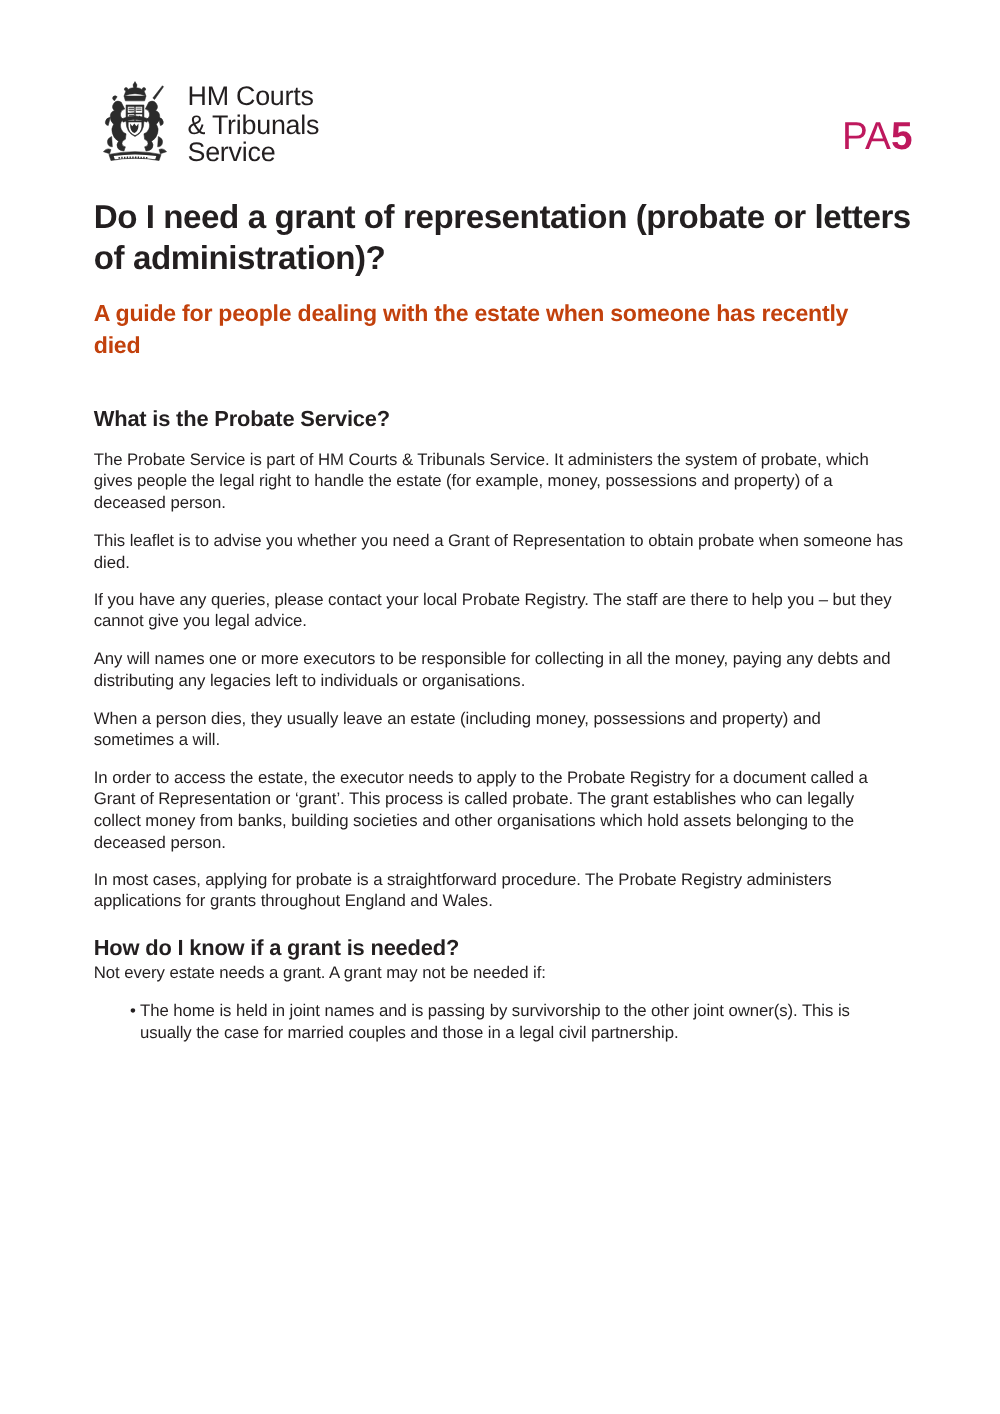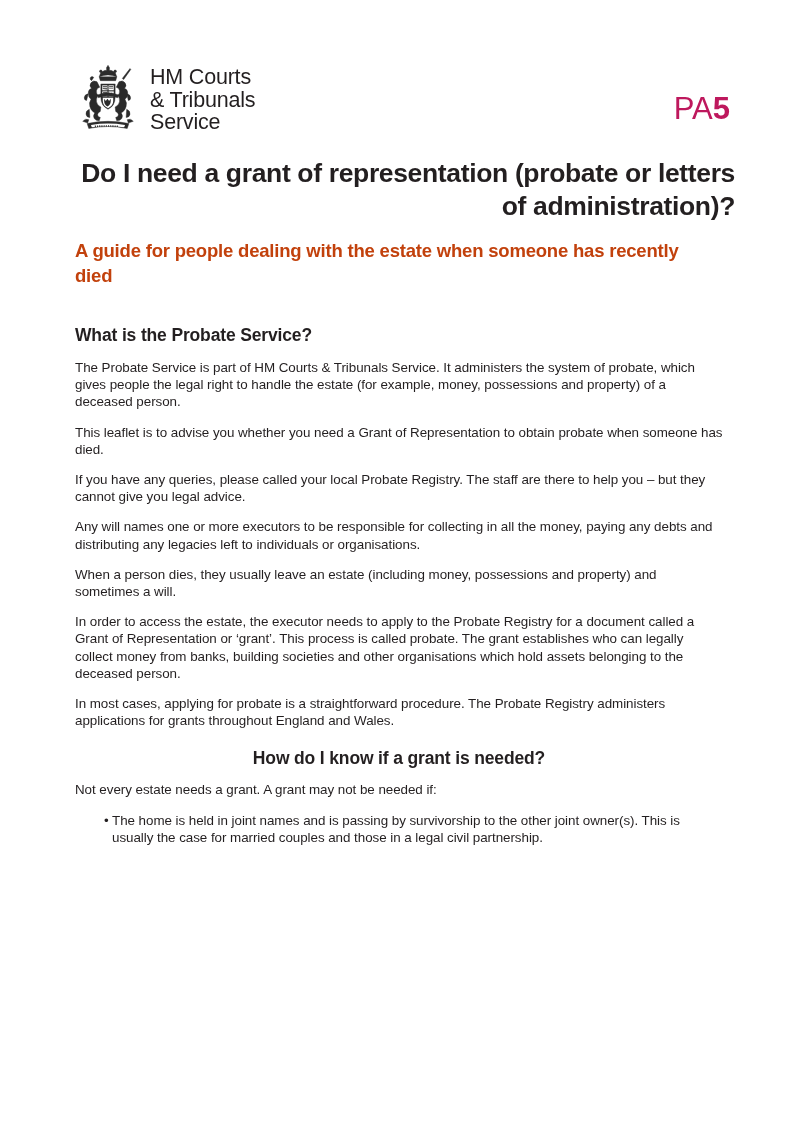--- a/index.html
+++ b/index.html
@@ -70,21 +70,20 @@
   .doc-title {
     position: absolute;
     left: 75px;
     top: 157px;
     width: 660px;
     font-size: 26.5px;
     line-height: 33px;
     font-weight: 700;
     letter-spacing: -0.35px;
     color: #231f20;
-    text-align: right;
   }
   .doc-subtitle {
     position: absolute;
     left: 75px;
     top: 238px;
     width: 640px;
     font-size: 18.5px;
     line-height: 25px;
     font-weight: 700;
     letter-spacing: -0.2px;
@@ -99,21 +98,21 @@
     width: 648px;
   }
   h2.section {
     font-size: 17.5px;
     line-height: 21px;
     font-weight: 700;
     letter-spacing: -0.15px;
     margin: 0 0 13px 0;
     color: #231f20;
   }
-  h2.section.tight { margin-bottom: 12px; text-align: center; }
+  h2.section.tight { margin-bottom: 0; }
   h2.section.spaced { margin-top: 19px; }
   p.body {
     font-size: 13.4px;
     line-height: 17.2px;
     margin: 0 0 13px 0;
     letter-spacing: -0.05px;
     color: #231f20;
   }
   p.body:last-child { margin-bottom: 0; }
   ul.bullets {
@@ -216,21 +215,21 @@
   </div>
 
   <div class="doc-title">Do I need a grant of representation (probate or letters of administration)?</div>
   <div class="doc-subtitle">A guide for people dealing with the estate when someone has recently died</div>
 
   <div class="content">
 
     <h2 class="section">What is the Probate Service?</h2>
     <p class="body">The Probate Service is part of HM Courts &amp; Tribunals Service. It administers the system of probate, which gives people the legal right to handle the estate (for example, money, possessions and property) of a deceased person.</p>
     <p class="body">This leaflet is to advise you whether you need a Grant of Representation to obtain probate when someone has died.</p>
-    <p class="body">If you have any queries, please called your local Probate Registry. The staff are there to help you – but they cannot give you legal advice.</p>
+    <p class="body">If you have any queries, please contact your local Probate Registry. The staff are there to help you – but they cannot give you legal advice.</p>
 
     <p class="body">Any will names one or more executors to be responsible for collecting in all the money, paying any debts and distributing any legacies left to individuals or organisations.</p>
     <p class="body">When a person dies, they usually leave an estate (including money, possessions and property) and sometimes a will.</p>
     <p class="body">In order to access the estate, the executor needs to apply to the Probate Registry for a document called a Grant of Representation or ‘grant’. This process is called probate. The grant establishes who can legally collect money from banks, building societies and other organisations which hold assets belonging to the deceased person.</p>
     <p class="body">In most cases, applying for probate is a straightforward procedure. The Probate Registry administers applications for grants throughout England and Wales.</p>
 
     <h2 class="section spaced tight">How do I know if a grant is needed?</h2>
     <p class="body">Not every estate needs a grant. A grant may not be needed if:</p>
     <ul class="bullets">
       <li><span class="dot">•</span><span>The home is held in joint names and is passing by survivorship to the other joint owner(s). This is usually the case for married couples and those in a legal civil partnership.</span></li>

